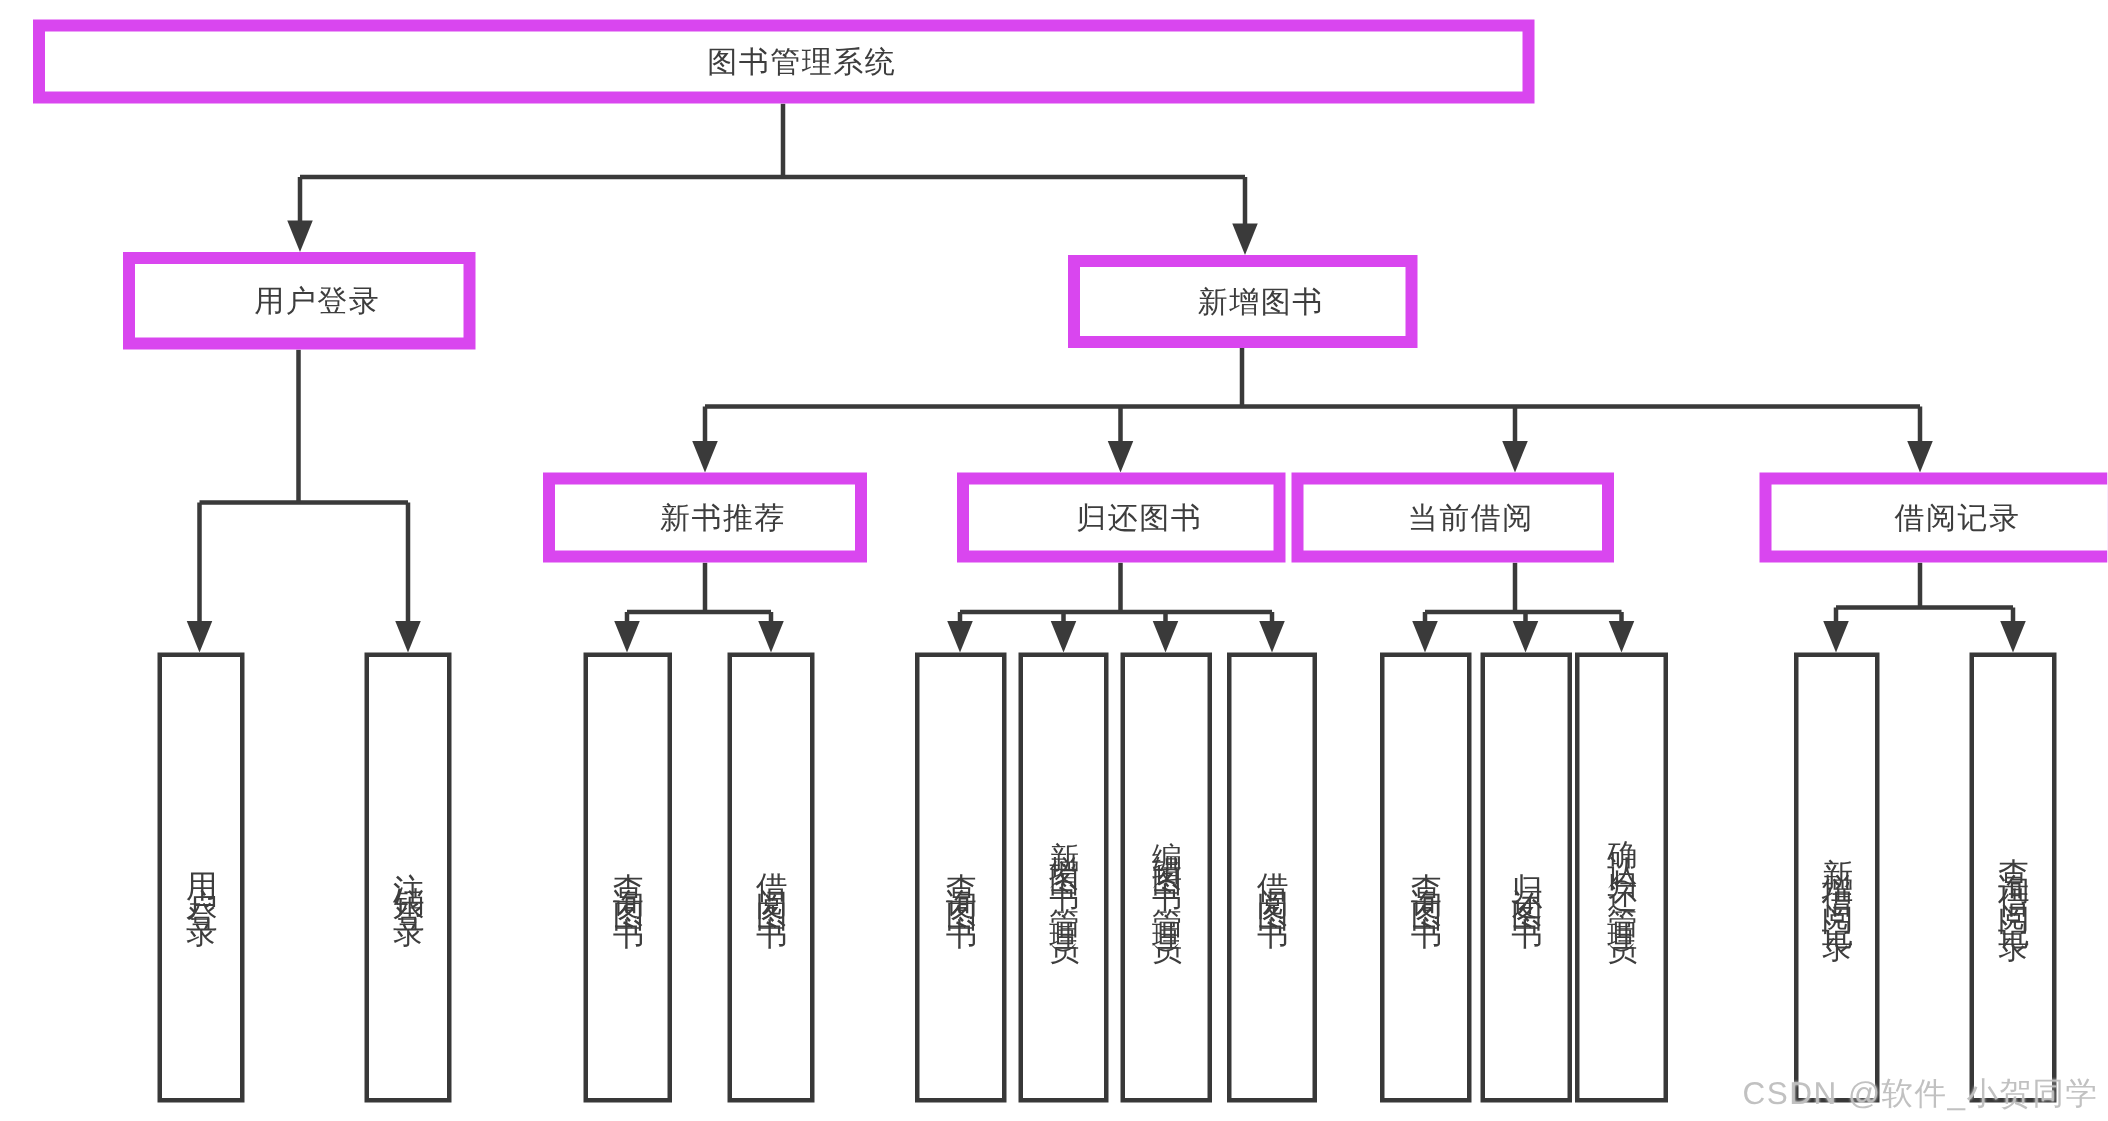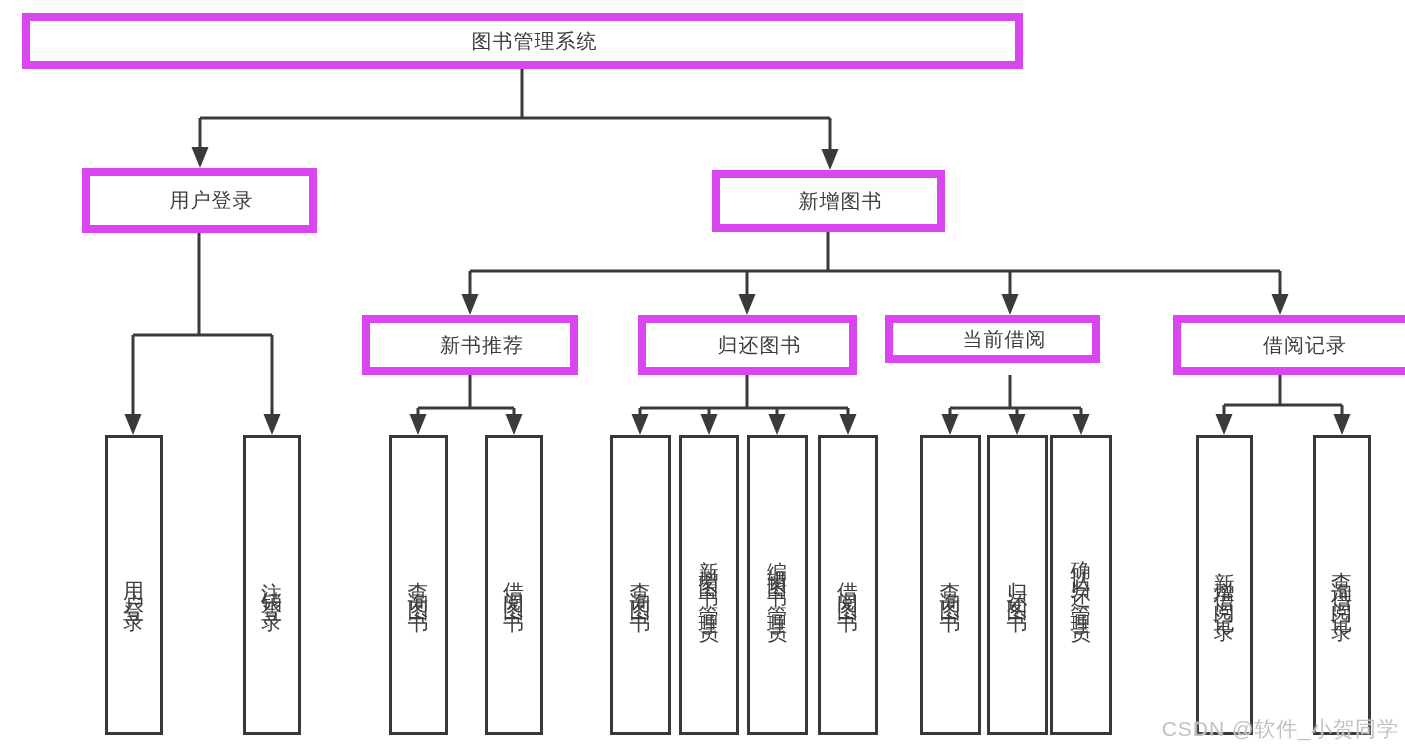--- a/index.html
+++ b/index.html
@@ -79,21 +79,21 @@
   <div class="node" style="left:712px;top:170px;width:233px;height:62px">
     <span>新增图书</span>
   </div>
 
   <div class="node" style="left:362px;top:315px;width:216px;height:60px">
     <span>新书推荐</span>
   </div>
   <div class="node" style="left:638px;top:315px;width:219px;height:60px">
     <span>归还图书</span>
   </div>
-  <div class="node" style="left:885px;top:315px;width:215px;height:48px">
+  <div class="node" style="left:861px;top:315px;width:215px;height:60px">
     <span>当前借阅</span>
   </div>
   <div class="node" style="left:1173px;top:315px;width:240px;height:60px">
     <span>借阅记录</span>
   </div>
 
   <div class="leaf" style="left:105px;width:58px">
     <span class="vtext">用户登录</span>
   </div>
   <div class="leaf" style="left:243px;width:58px">

